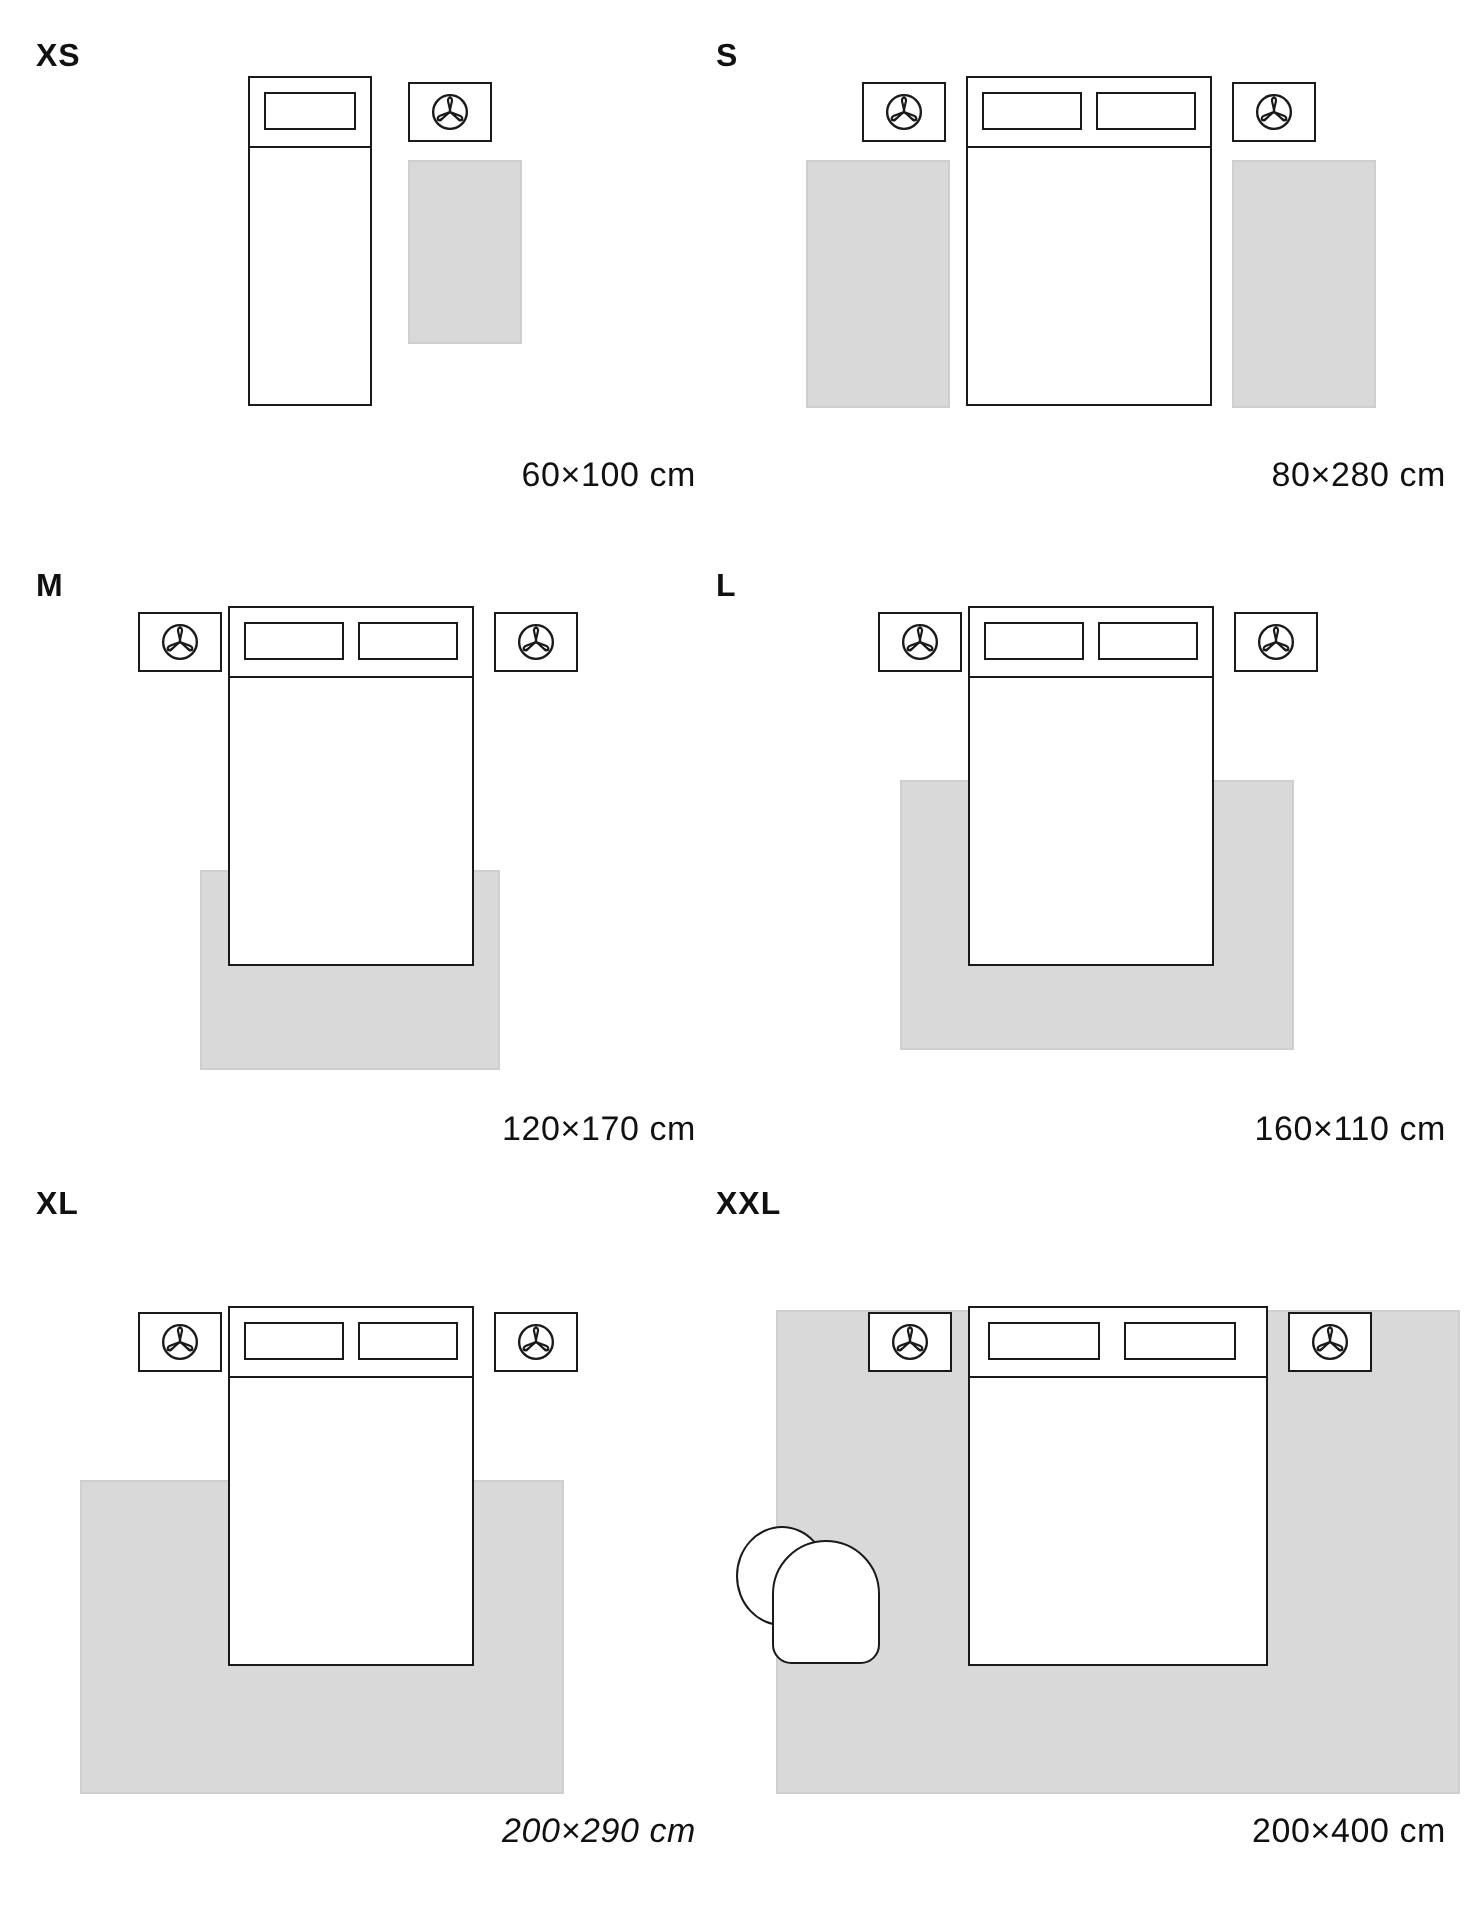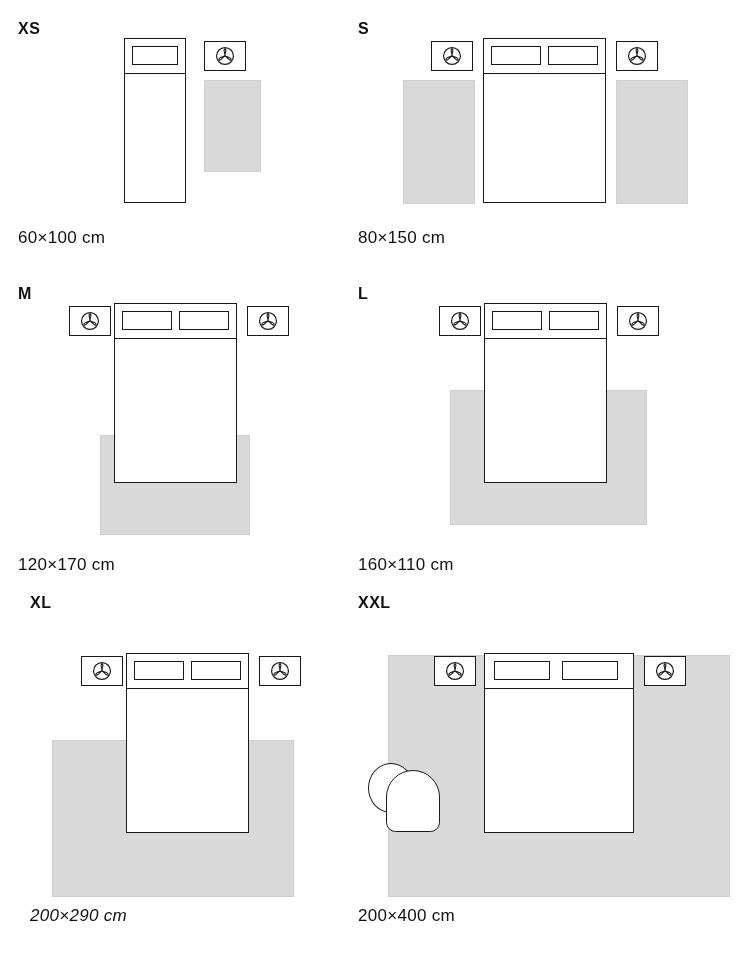--- a/index.html
+++ b/index.html
@@ -25,21 +25,21 @@
   }
   .size-label {
     font-size: 16px;
     font-weight: bold;
     letter-spacing: 0.5px;
     color: #111111;
   }
   .dim-label {
     font-size: 17px;
     color: #111111;
-    text-align: left;
+    text-align: right;
     letter-spacing: 0.3px;
   }
   .stage {
     position: relative;
   }
   
   .rug {
     position: absolute;
     background: #d9d9d9;
     border: 1px solid #cfcfcf;
@@ -149,21 +149,21 @@
       </div>
       <div class="nightstand" style="left:258px; top:31px; width:42px; height:30px;">
         <svg class="lamp-icon" width="22" height="22" viewBox="0 0 24 24">
           <circle cx="12" cy="12" r="9.2" fill="none" stroke="#1a1a1a" stroke-width="1.3"></circle>
           <path d="M12 12 C12 7.5 9.5 5.2 12 4 C14.5 5.2 12 7.5 12 12 Z" fill="none" stroke="#1a1a1a" stroke-width="1.2"></path>
           <path d="M12 12 C8.2 14.4 7.6 17.4 5.4 16.3 C4.6 14 7.9 13.6 12 12 Z" fill="none" stroke="#1a1a1a" stroke-width="1.2"></path>
           <path d="M12 12 C15.8 14.4 16.4 17.4 18.6 16.3 C19.4 14 16.1 13.6 12 12 Z" fill="none" stroke="#1a1a1a" stroke-width="1.2"></path>
         </svg>
       </div>
     </div>
-    <div class="dim-label" style="position:absolute; left:0px; top:218px; width:365px;">80×150 cm</div>
+    <div class="dim-label" style="position:absolute; left:0px; top:218px; width:365px;">80×280 cm</div>
   </div>
 
   <div class="cell" style="left:18px; top:280px; width:330px; height:300px;">
     <div class="size-label" style="position:absolute; left:0px; top:5px;">M</div>
     <div class="stage" style="position:absolute; left:0; top:0; width:330px; height:255px;">
 
       <div class="rug" style="left:82px; top:155px; width:148px; height:98px;"></div>
 
       <div class="bed" style="left:96px; top:58px; width:123px; height:145px;"></div>
 
@@ -218,21 +218,21 @@
           <circle cx="12" cy="12" r="9.2" fill="none" stroke="#1a1a1a" stroke-width="1.3"></circle>
           <path d="M12 12 C12 7.5 9.5 5.2 12 4 C14.5 5.2 12 7.5 12 12 Z" fill="none" stroke="#1a1a1a" stroke-width="1.2"></path>
           <path d="M12 12 C8.2 14.4 7.6 17.4 5.4 16.3 C4.6 14 7.9 13.6 12 12 Z" fill="none" stroke="#1a1a1a" stroke-width="1.2"></path>
           <path d="M12 12 C15.8 14.4 16.4 17.4 18.6 16.3 C19.4 14 16.1 13.6 12 12 Z" fill="none" stroke="#1a1a1a" stroke-width="1.2"></path>
         </svg>
       </div>
     </div>
     <div class="dim-label" style="position:absolute; left:0px; top:275px; width:365px;">160×110 cm</div>
   </div>
 
-  <div class="cell" style="left:18px; top:588px; width:330px; height:370px;margin-left:12px;">
+  <div class="cell" style="left:18px; top:588px; width:330px; height:370px;">
     <div class="size-label" style="position:absolute; left:0px; top:6px;">XL</div>
     <div class="stage" style="position:absolute; left:0; top:0; width:330px; height:315px;">
 
       <div class="rug" style="left:22px; top:152px; width:240px; height:155px;"></div>
 
       <div class="bed" style="left:96px; top:100px; width:123px; height:145px;"></div>
 
       <div class="headboard" style="left:96px; top:65px; width:123px; height:36px;"></div>
 
       <div class="pillow" style="left:104px; top:73px; width:50px; height:19px;"></div>

